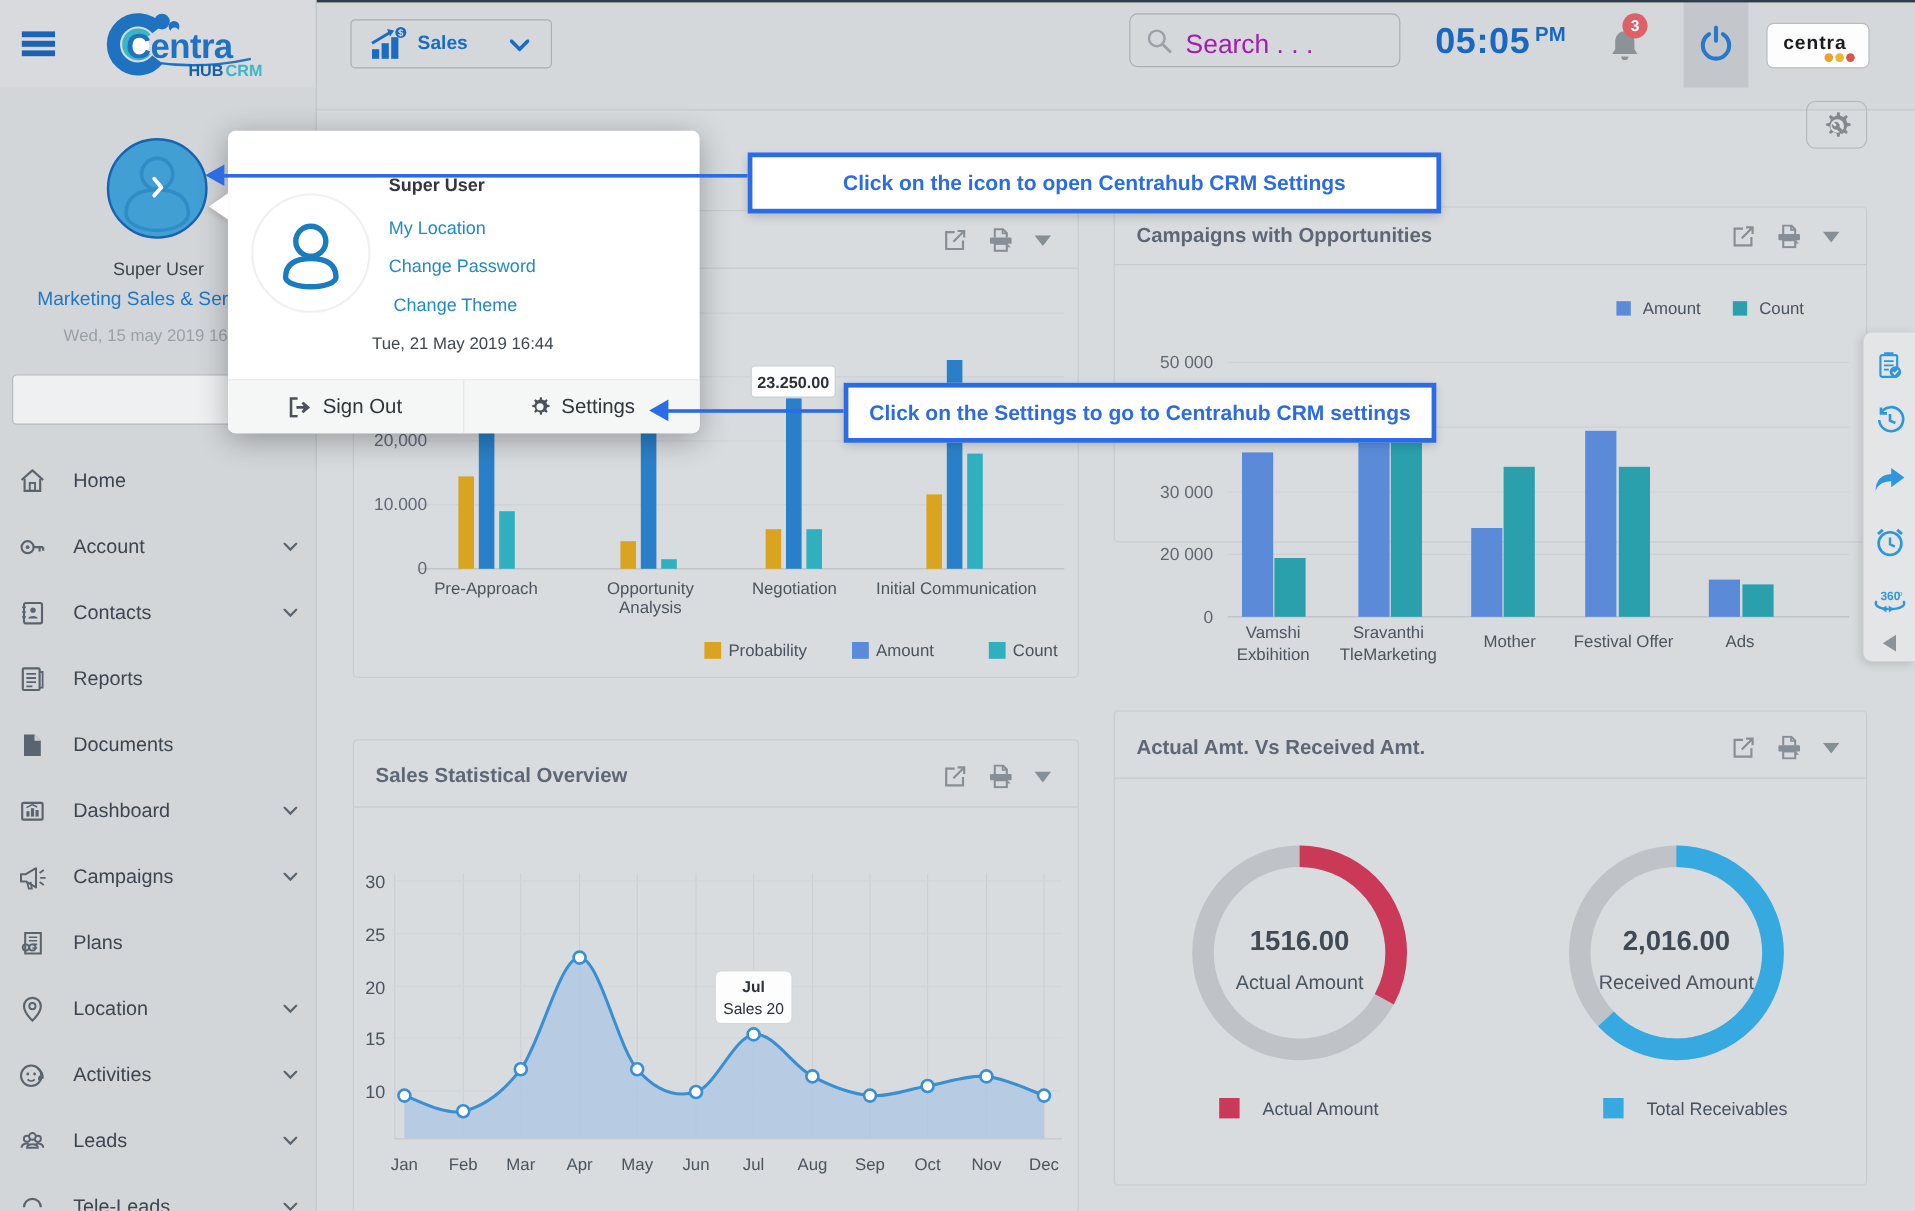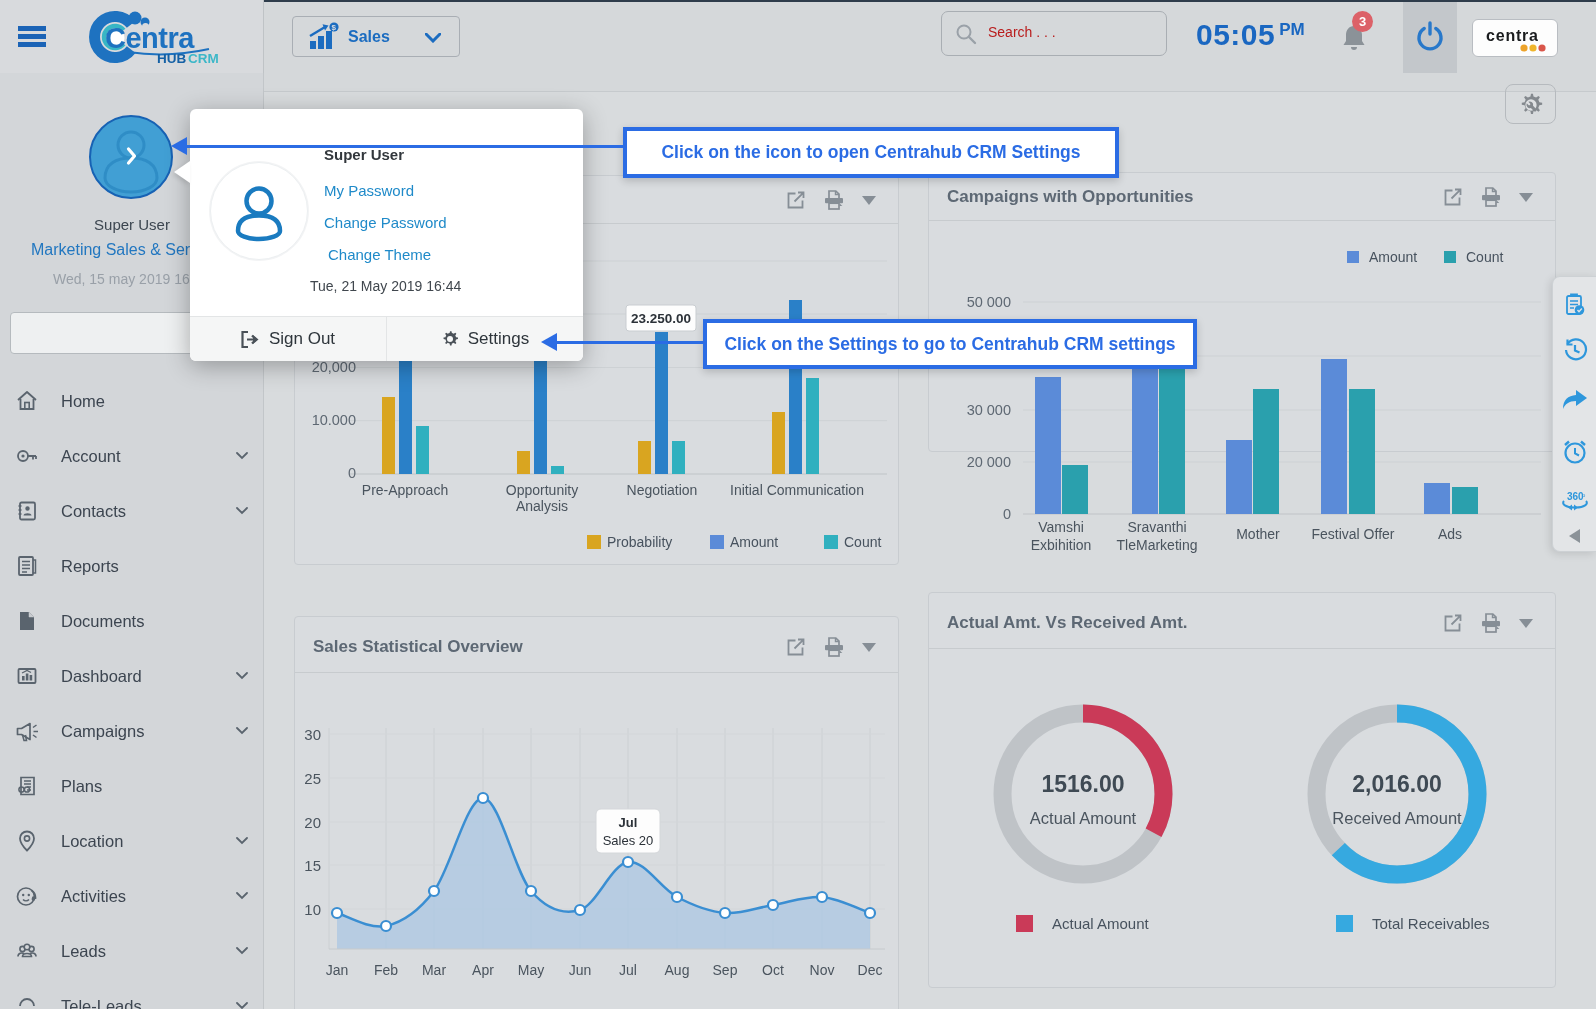--- a/index.html
+++ b/index.html
@@ -10,21 +10,21 @@
 
 
 #topbar { position:absolute; left:0; top:0; width:1596px; height:92px; background:#d5d8da; border-bottom:1px solid #c6cacd; }
 #topbar-left { position:absolute; left:0; top:0; width:264px; height:73px; background:#d8dadd; border-right:1px solid #bfc3c6; }
 #topdark { position:absolute; left:264px; top:0; width:1332px; height:2px; background:#2e3c4b; z-index:5; }
 #hamb { position:absolute; left:18px; top:26px; }
 #logo { position:absolute; left:88px; top:5px; }
 #salesbox { position:absolute; left:292px; top:16px; width:168px; height:41px; border:1px solid #a9aeb4; border-radius:4px; }
 #salesbox .stxt { position:absolute; left:55px; top:11px; font-size:16px; font-weight:bold; color:#1b6cc0; }
 #searchbox { position:absolute; left:941px; top:11px; width:226px; height:45px; border:1.5px solid #a9aeb3; border-radius:7px; }
-#searchbox .ph { position:absolute; left:46px; top:12px; font-size:14px; color:#b91c1c; }
+#searchbox .ph { position:absolute; left:46px; top:12px; font-size:22px; color:#a21caf; }
 #clock { position:absolute; left:1196px; top:18px; color:#1a67c1; }
 #clock .big { font-size:30px; font-weight:600; letter-spacing:0.5px; }
 #clock .pm { font-size:17px; font-weight:600; position:relative; top:-10px; margin-left:4px; }
 #bellwrap { position:absolute; left:1341px; top:24px; }
 #badge { position:absolute; left:11px; top:-13px; width:21px; height:21px; background:#dc6168; border-radius:50%; color:#fff; font-size:13px; font-weight:bold; text-align:center; line-height:21px; }
 #powercol { position:absolute; left:1403px; top:0; width:54px; height:73px; background:#c3c7cb; }
 #centrabtn { position:absolute; left:1472px; top:19px; width:86px; height:38px; background:#fdfdfd; border:1px solid #b9bdc2; border-radius:6px; }
 
 
 #sidebar { position:absolute; left:0; top:73px; width:264px; height:936px; background:#d3d6d9; border-right:1px solid #c2c6c9; }
@@ -578,21 +578,21 @@
 
   <div id="popup">
     <div id="popptr"></div>
     <div id="popav">
       <svg width="64" height="64" viewBox="0 0 64 64" style="position:absolute;left:16px;top:16px">
         <circle cx="32" cy="22" r="12.5" fill="none" stroke="#1a7bc0" stroke-width="4.5"></circle>
         <path d="M11 52 C11 40 20 36.5 32 36.5 C44 36.5 53 40 53 52 a21 8 0 0 1 -42 0 Z" fill="none" stroke="#1a7bc0" stroke-width="4.5"></path>
       </svg>
     </div>
     <div id="popname">Super User</div>
-    <div class="poplink" style="top:73px">My Password</div>
+    <div class="poplink" style="top:73px">My Location</div>
     <div class="poplink" style="top:105px">Change Password</div>
     <div class="poplink" style="top:137px;left:138px">Change Theme</div>
     <div id="popdate">Tue, 21 May 2019 16:44</div>
     <div id="popfoot">
       <div class="half" style="left:0;width:197px;border-right:1px solid #e3e5e6">
         <svg width="19" height="17" viewBox="0 0 19 17">
             <path d="M7 1 L1.5 1 L1.5 16 L7 16" fill="none" stroke="#4a5158" stroke-width="2.2"></path>
             <path d="M6 8.5 L15 8.5 M15 8.5 L11 4.5 M15 8.5 L11 12.5" fill="none" stroke="#4a5158" stroke-width="2.2"></path>
             <path d="M12 4 L17.5 8.5 L12 13 Z" fill="#4a5158"></path>
           </svg>
@@ -601,19 +601,19 @@
       <div class="half" style="left:197px;width:196px">
         <svg width="18" height="18" viewBox="0 0 24 24">
             <path fill="#4a5158" d="M12 1.5 l2 0 l0.5 2.6 a8 8 0 0 1 2.4 1 l2.2-1.5 l1.4 1.4 l-1.5 2.2 a8 8 0 0 1 1 2.4 l2.6 0.5 l0 2 l-2.6 0.5 a8 8 0 0 1 -1 2.4 l1.5 2.2 l-1.4 1.4 l-2.2-1.5 a8 8 0 0 1 -2.4 1 l-0.5 2.6 l-2 0 l-0.5-2.6 a8 8 0 0 1 -2.4-1 l-2.2 1.5 l-1.4-1.4 l1.5-2.2 a8 8 0 0 1 -1-2.4 l-2.6-0.5 l0-2 l2.6-0.5 a8 8 0 0 1 1-2.4 l-1.5-2.2 l1.4-1.4 l2.2 1.5 a8 8 0 0 1 2.4-1 Z"></path>
             <circle cx="12" cy="12" r="4" fill="#f5f6f6"></circle>
           </svg>
         <span>Settings</span>
       </div>
     </div>
   </div>
 
-  <div class="callout" style="left:623px;top:127px;width:496px;height:51px;line-height:43px">Click on the icon to open Centrahub CRM Settings</div>
+  <div class="callout" style="left:623px;top:127px;width:578px;height:51px;line-height:43px">Click on the icon to open Centrahub CRM Settings</div>
   <div class="callout" style="left:703px;top:319px;width:494px;height:50px;line-height:42px">Click on the Settings to go to Centrahub CRM settings</div>
   <div class="aline" style="left:186px;top:145px;width:437px"></div>
   <div class="ahead" style="left:171px;top:137px"></div>
   <div class="aline" style="left:556px;top:341px;width:147px"></div>
   <div class="ahead" style="left:541px;top:333px"></div>
 </div>
 
 </body></html>

